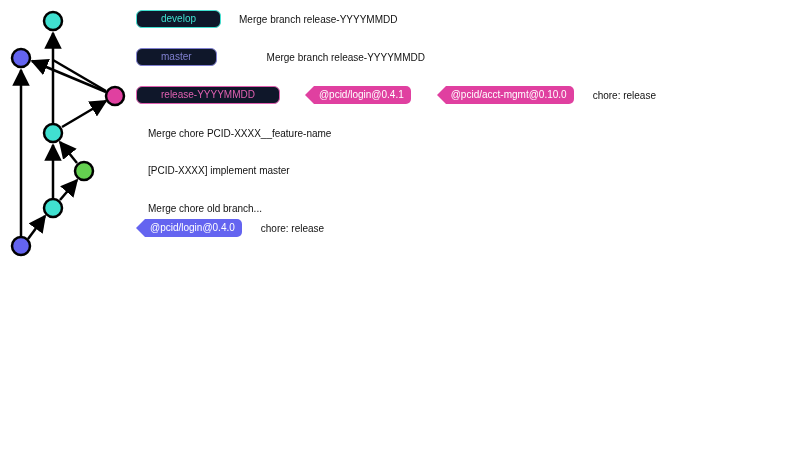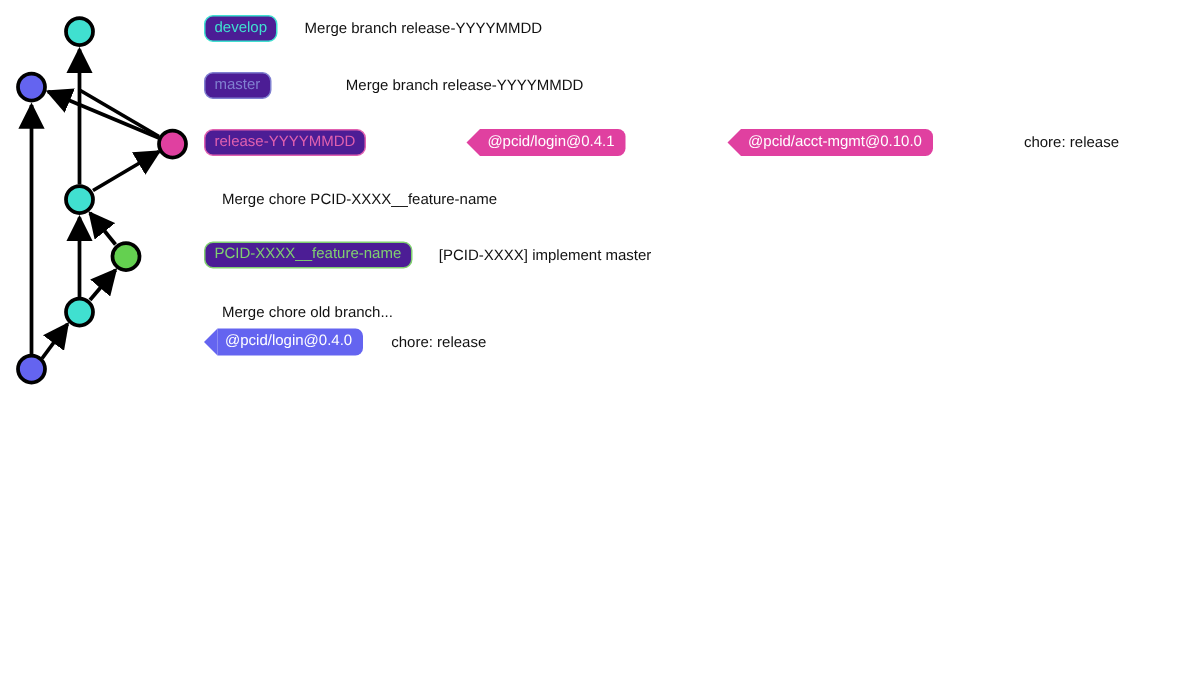--- a/index.html
+++ b/index.html
@@ -1,22 +1,22 @@
 <!DOCTYPE html>
 <html><head>
   <meta charset="utf-8">
   <style>
     html, body { margin: 0; padding: 0; background: #ffffff; }
     body { width: 800px; height: 450px; position: relative; overflow: hidden;
            font-family: "Liberation Sans", "DejaVu Sans", sans-serif; }
     #graph { position: absolute; left: 0; top: 0; }
     .row { position: absolute; left: 136px; height: 20px; display: flex; align-items: center;
            font-size: 10px; color: #111; white-space: nowrap; }
-    .branch { border: 1px solid; border-radius: 6px; padding: 2px 6px; font-size: 10px;
-              margin-right: 6px; background: #4c1d95; line-height: 12px; }
+    .branch { border: 1px solid; border-radius: 6px; padding: 2px 24px; font-size: 10px;
+              margin-right: 6px; background: #0f172a; line-height: 12px; }
     .tag { position: relative; color: #fff; font-size: 10px; padding: 3px 7px 3px 5px;
            border-radius: 0 5px 5px 0; margin-left: 28px; margin-right: 7px; line-height: 12px; }
     .tag::before { content: ""; position: absolute; left: -9px; top: 0; width: 0; height: 0;
                    border-top: 9px solid transparent; border-bottom: 9px solid transparent;
                    border-right: 9px solid var(--c); }
     .tag { background: var(--c); }
     .msg { font-size: 10px; color: #111; padding-left: 12px; }
   </style>
 </head>
 <body>
@@ -63,33 +63,32 @@
 <div class="row" style="top:9px;">
   <span class="branch" style="color:#40e0d0;border-color:#40e0d0;">develop</span>
   <span class="msg">Merge branch release-YYYYMMDD</span>
 </div>
 
 <div class="row" style="top:47px;gap:32px;">
   <span class="branch" style="color:#8080d0;border-color:#8080d0;">master</span>
   <span class="msg">Merge branch release-YYYYMMDD</span>
 </div>
 
-<div class="row" style="top:85px;gap:42px;">
+<div class="row" style="top:85px;">
   <span class="branch" style="color:#e060b0;border-color:#e060b0;">release-YYYYMMDD</span>
   <span class="tag" style="--c:#e040a0;">@pcid/login@0.4.1</span>
   <span class="tag" style="--c:#e040a0;">@pcid/acct-mgmt@0.10.0</span>
   <span class="msg">chore: release</span>
 </div>
 
 <div class="row" style="top:123px;">
   <span class="msg">Merge chore PCID-XXXX__feature-name</span>
 </div>
 
 <div class="row" style="top:160px;">
-  <span class="branch" style="color:#80d070;border-color:#80d070;">PCID-XXXX__feature-name</span>
   <span class="msg">[PCID-XXXX] implement master</span>
 </div>
 
 <div class="row" style="top:198px;">
   <span class="msg">Merge chore old branch...</span>
 </div>
 
 <div class="row" style="top:218px;">
   <span class="tag" style="--c:#6464f0;margin-left:9px;">@pcid/login@0.4.0</span>
   <span class="msg">chore: release</span>

